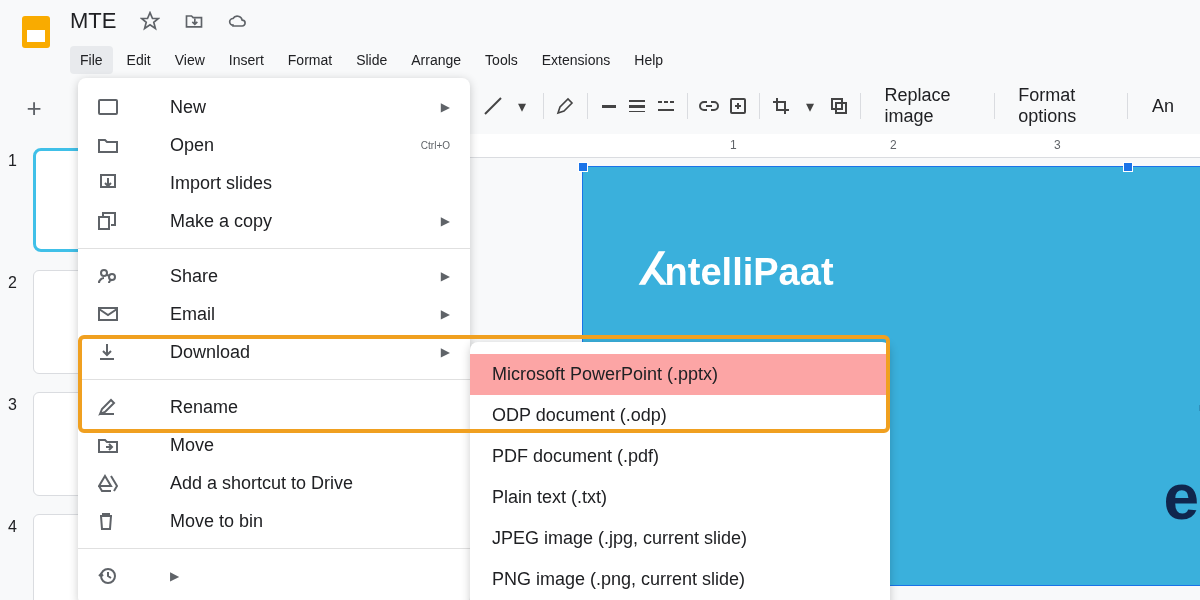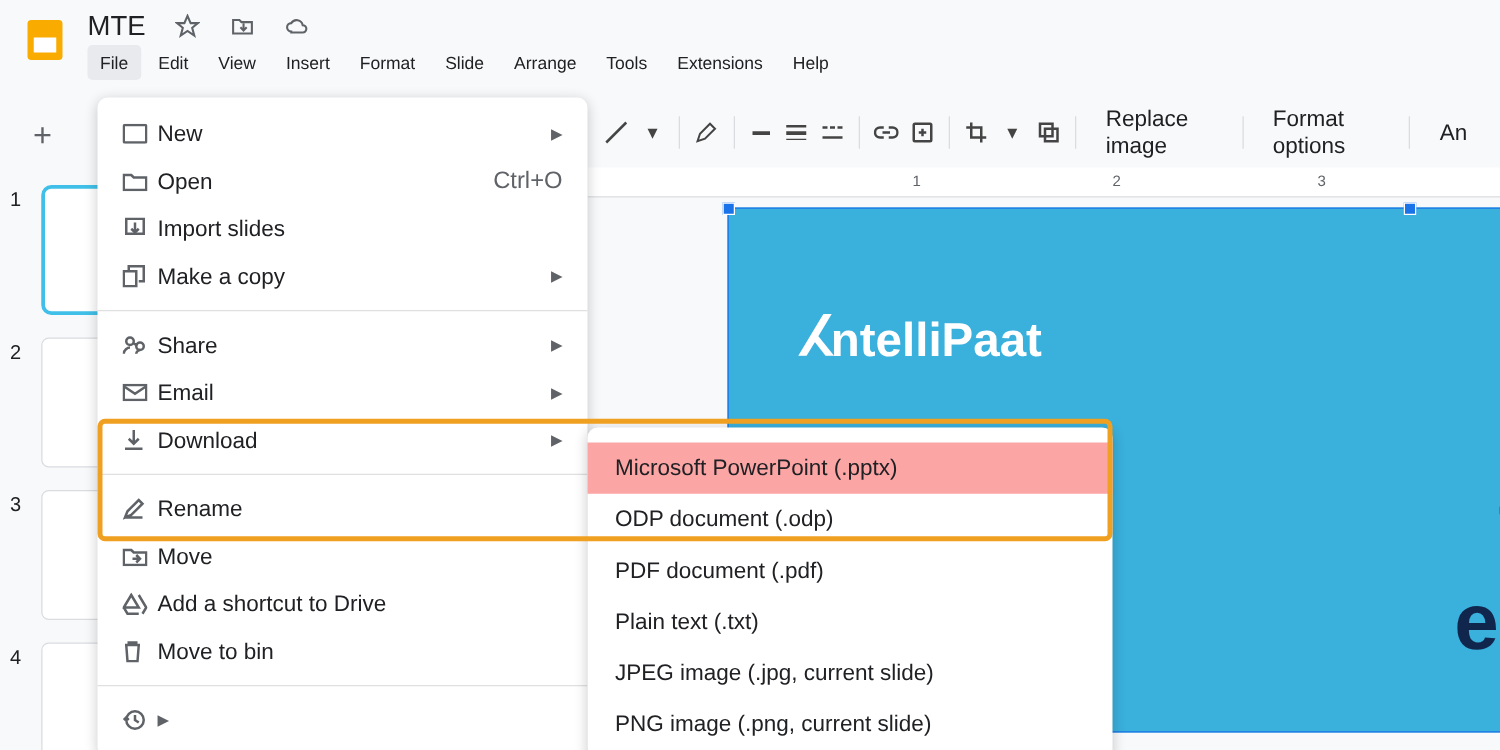--- a/index.html
+++ b/index.html
@@ -2,42 +2,42 @@
 <html><head>
   <meta charset="utf-8">
   <style>
     * { box-sizing: border-box; margin: 0; padding: 0; font-family: Arial, sans-serif; }
     body { width: 1200px; height: 600px; overflow: hidden; background: #f8f9fa; position: relative; }
     
     .header { display: flex; align-items: flex-start; padding: 8px 16px 0 16px; gap: 14px; }
     .logo { width: 40px; height: 40px; display: flex; align-items: center; justify-content: center; margin-top: 4px; }
     .logo-svg { width: 36px; height: 36px; }
     .title-area { flex: 1; }
-    .title-row { display: flex; align-items: center; gap: 24px; margin-bottom: 2px; }
+    .title-row { display: flex; align-items: center; gap: 24px; margin-bottom: 12px; }
     .doc-title { font-size: 22px; color: #202124; font-weight: 400; }
     .title-icon { width: 20px; height: 20px; color: #5f6368; display: flex; align-items: center; justify-content: center; }
     .menubar { display: flex; gap: 4px; }
     .menuitem { padding: 6px 10px; font-size: 14px; color: #202124; cursor: pointer; border-radius: 4px; }
     .menuitem.active { background: #e8eaed; }
     
     .workspace { display: flex; position: absolute; top: 78px; left: 0; right: 0; bottom: 0; }
     .add-slide { width: 68px; display: flex; align-items: flex-start; justify-content: center; padding-top: 14px; }
     .add-btn { width: 32px; height: 32px; display: flex; align-items: center; justify-content: center; color: #5f6368; font-size: 26px; cursor: pointer; }
     
     .slide-panel { width: 200px; padding: 14px 8px 0 8px; }
     .thumb-row { display: flex; align-items: flex-start; gap: 8px; margin-bottom: 18px; }
     .thumb-num { width: 18px; font-size: 16px; color: #202124; padding-top: 4px; }
     .thumb { width: 172px; height: 104px; background: #fff; border: 1px solid #dadce0; border-radius: 6px; }
     .thumb.selected { border: 3px solid #40c0e8; border-radius: 8px; }
     
     .dropdown { position: absolute; left: 78px; top: 78px; width: 392px; background: #fff; border-radius: 8px; box-shadow: 0 2px 10px rgba(0,0,0,0.2); padding: 10px 0; z-index: 100; }
-    .dd-item { display: flex; align-items: center; padding: 8px 20px; font-size: 18px; color: #202124; cursor: pointer; position: relative; }
+    .dd-item { display: flex; align-items: center; padding: 8px 20px; font-size: 18px; color: #202124; cursor: pointer; position: relative; gap: 44px; }
     .dd-icon { width: 28px; height: 22px; color: #5f6368; display: flex; align-items: center; }
     .dd-label { flex: 1; }
-    .dd-shortcut { color: #5f6368; font-size: 19px; }
+    .dd-shortcut { color: #5f6368; font-size: 10px; }
     .dd-arrow { color: #5f6368; font-size: 12px; }
     .dd-divider { height: 1px; background: #e0e0e0; margin: 8px 0; }
     
     .submenu { position: absolute; left: 470px; top: 342px; width: 420px; background: #fff; border-radius: 8px; box-shadow: 0 2px 10px rgba(0,0,0,0.2); padding: 12px 0; z-index: 101; }
     .sub-item { padding: 10px 22px; font-size: 18px; color: #202124; cursor: pointer; }
     .sub-item.hl { background: #fca5a5; }
     
     .highlight { position: absolute; left: 78px; top: 335px; width: 812px; height: 98px; border: 4px solid #f0a020; border-radius: 6px; z-index: 200; pointer-events: none; }
     
     .toolbar { position: absolute; left: 470px; top: 78px; right: 0; height: 56px; display: flex; align-items: center; gap: 6px; padding: 0 12px; }

